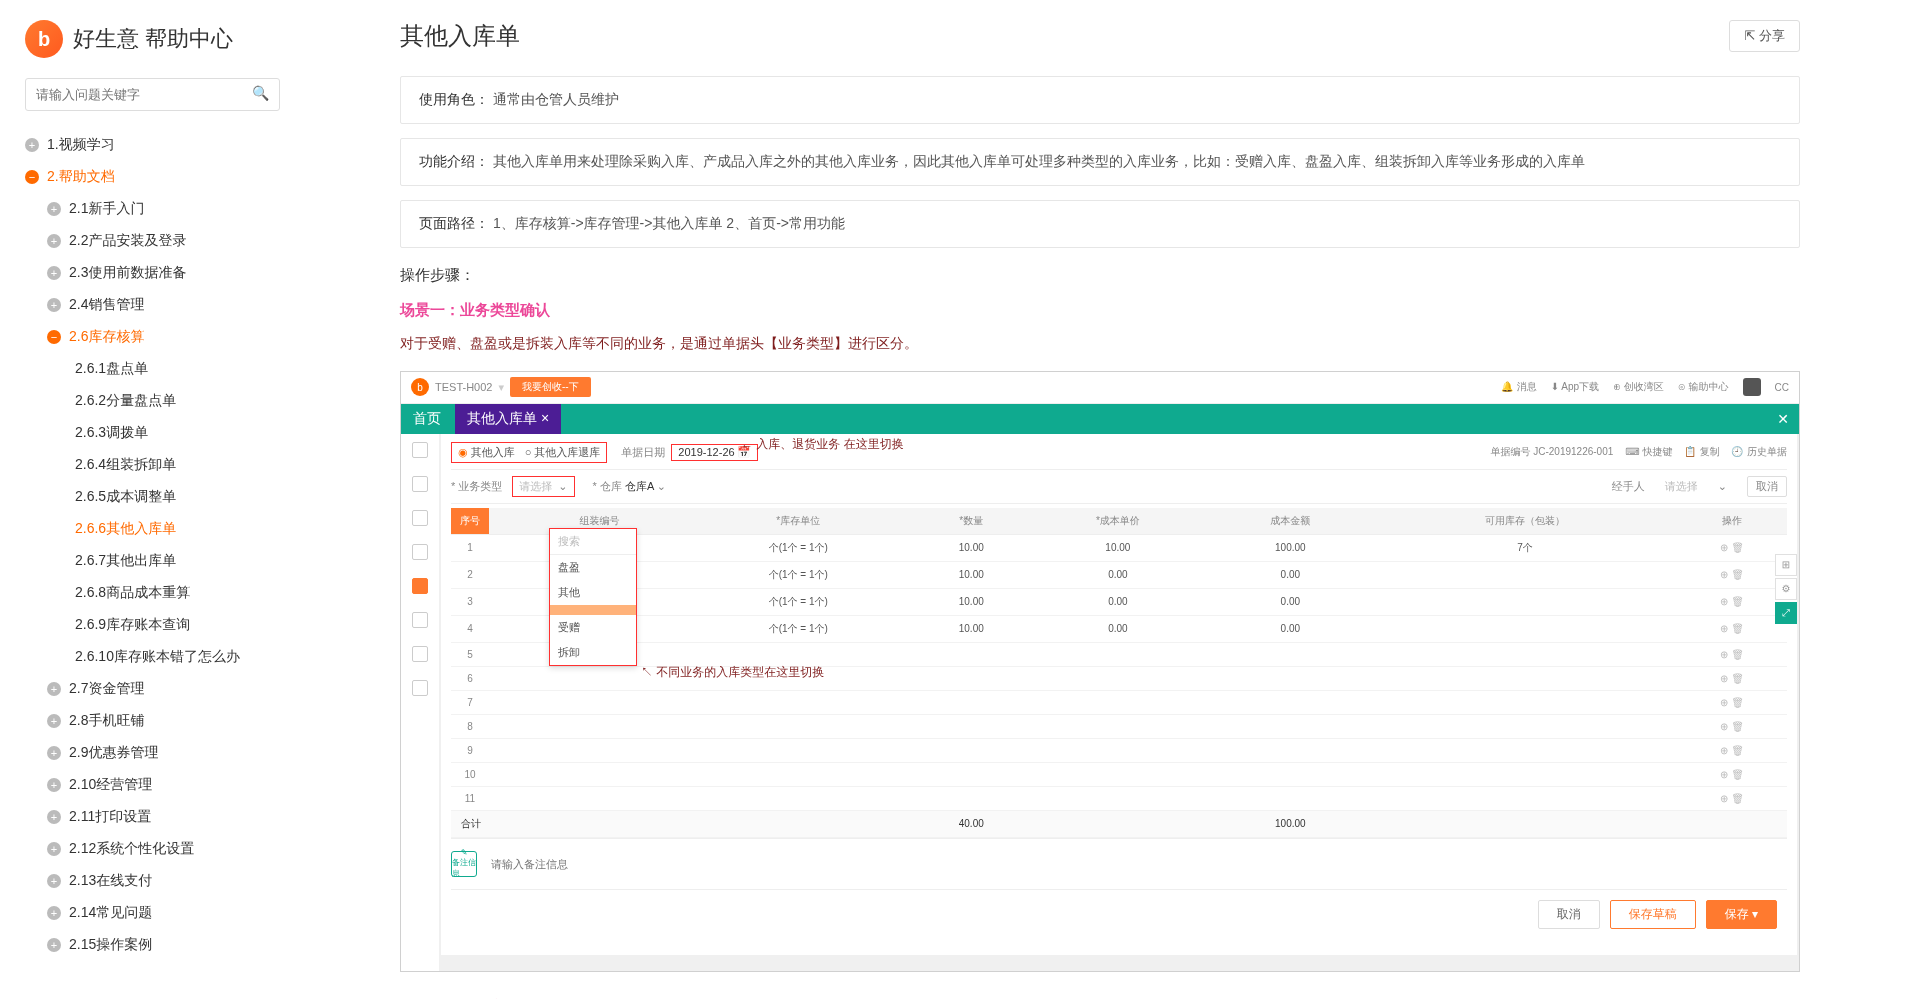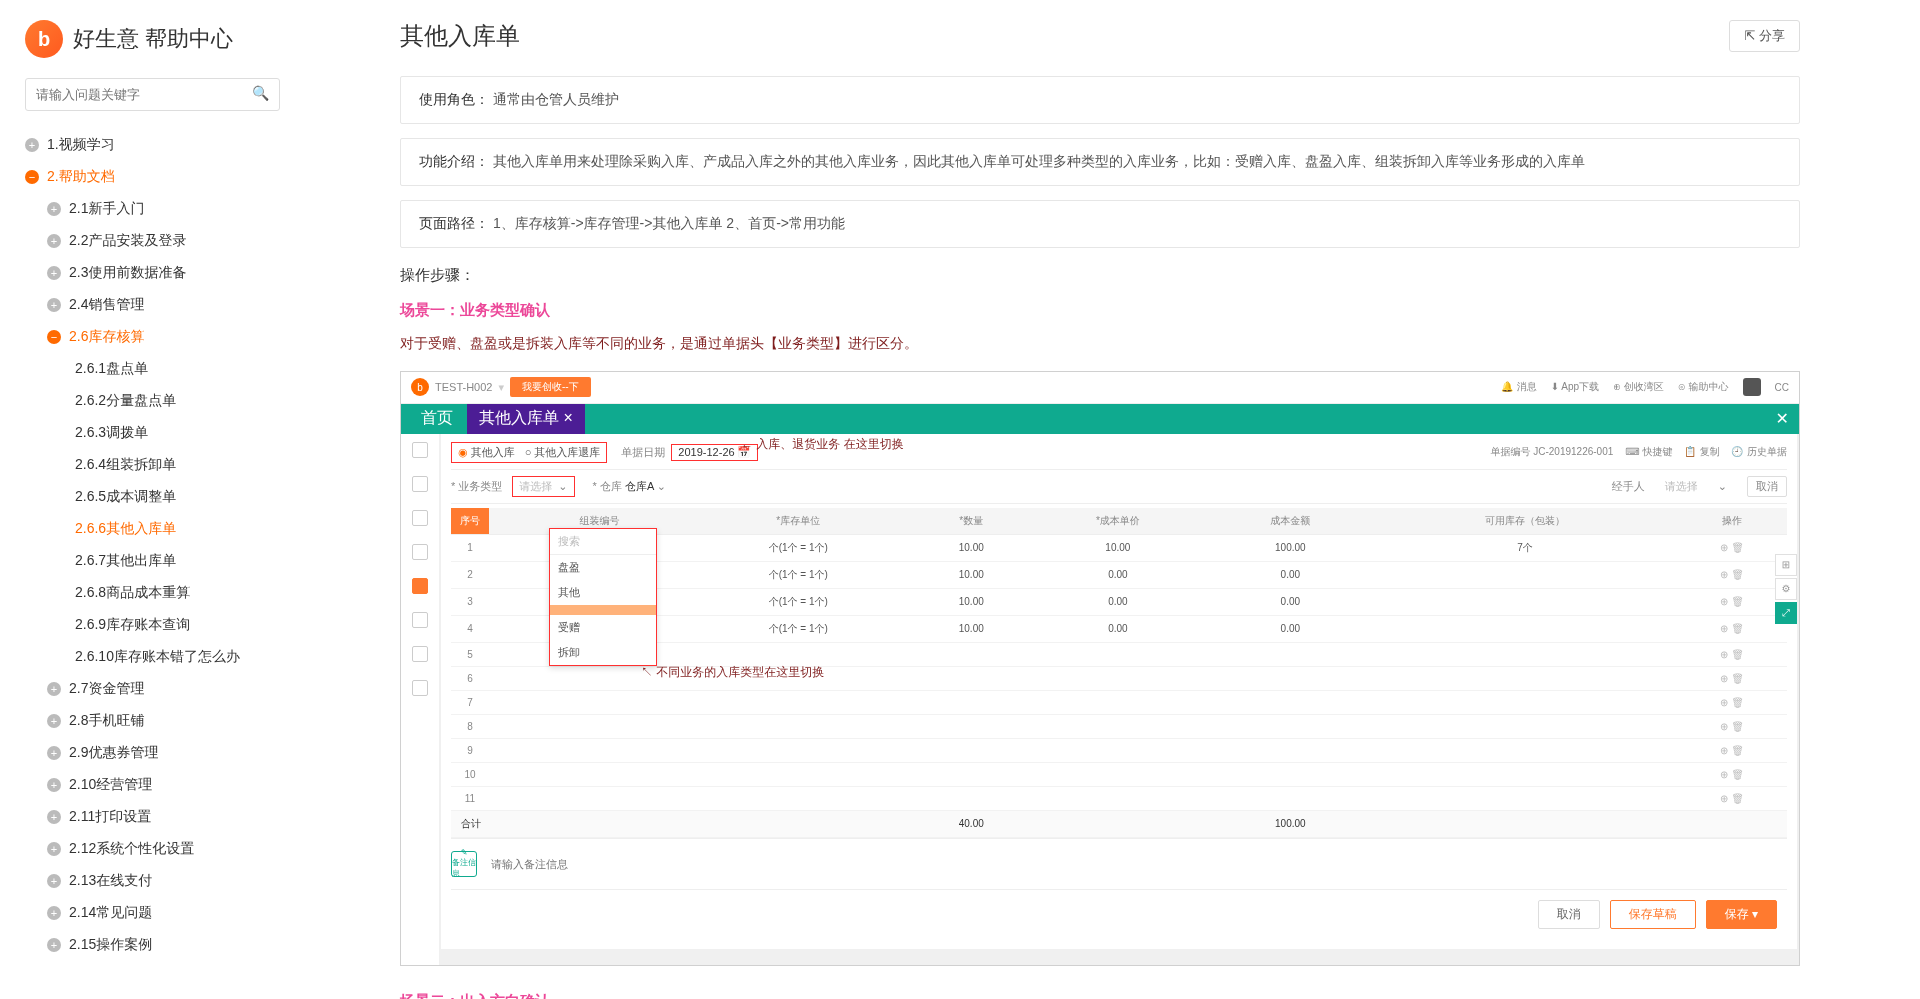--- a/index.html
+++ b/index.html
@@ -32,41 +32,41 @@
 .section .oplabel { font-size:15px; margin-bottom:12px; color:#333;}
 .section .scenelabel { font-size:15px; font-weight:600; margin:16px 0 10px 0; color:#ec4899;}
 .section p { font-size:14px; color:#7f1d1d; line-height:1.9; margin-bottom:6px;}
 .screenshot-box { border:1px solid #d0d0d0; margin:14px 0 26px 0; background:#f5f5f5; }
 .ss-topbar { height:32px; background:#fff; border-bottom:1px solid #eee; display:flex; align-items:center; padding:0 10px; font-size:11px; color:#888; justify-content:space-between;}
 .ss-topbar .leftbox { display:flex; align-items:center; gap:6px;}
 .ss-topbar .tinylogo { width:18px; height:18px; border-radius:50%; background:#ff6a00; color:#fff; font-size:10px; display:flex;align-items:center;justify-content:center;}
 .ss-topbar .rightbox { display:flex; align-items:center; gap:14px; font-size:10px;}
 .ss-topbar .orangebtn { background:#ff7a2f; color:#fff; padding:3px 12px; border-radius:2px; font-size:10px;}
 .ss-topbar .avatar { width:18px; height:18px; background:#555; border-radius:3px;}
-.ss-tabbar { background:#0faa8f; height:30px; display:flex; align-items:center; padding-left:8px; color:#fff; font-size:16px; gap:2px;}
+.ss-tabbar { background:#0faa8f; height:30px; display:flex; align-items:center; padding-left:0; color:#fff; font-size:14px; gap:2px;}
 .ss-tabbar .tab { padding:0 12px; height:30px; display:flex; align-items:center;}
 .ss-tabbar .tab.active { background:#4c1d95; }
 .ss-body { display:flex; background:#f0f0f0; position:relative;}
 .ss-leftnav { width:38px; background:#fff; display:flex; flex-direction:column; align-items:center; padding-top:8px; gap:18px;}
 .ss-leftnav .nicon { width:16px; height:16px; border:1px solid #ccc; border-radius:2px;}
 .ss-leftnav .nicon.sel { background:#ff7a2f; border-color:#ff7a2f;}
-.ss-content { flex:1; background:#fff; margin:0 2px 16px 2px; padding:8px 10px 10px 10px;}
+.ss-content { flex:1; background:#fff; margin:0 2px 16px 2px; padding:8px 10px 16px 10px;}
 .ss-row1 { display:flex; align-items:center; justify-content:space-between; font-size:11px; border-bottom:1px solid #eee; padding-bottom:6px;}
 .ss-row1 .radios { display:flex; gap:10px; border:1px solid #ff3030; padding:2px 6px;}
 .ss-row1 .radios span { color:#555;}
 .ss-row1 .radios span.on { color:#ff6a00;}
 .ss-row1 .dateinput { border:1px solid #ff3030; padding:1px 6px; font-size:11px; margin-left:6px;}
 .ss-row1 .rightinfo { color:#888; font-size:10px; display:flex; gap:12px; align-items:center;}
 .anno-red { color:#7f1d1d; font-size:12px; position:absolute; }
 .ss-row2 { display:flex; align-items:center; font-size:11px; gap:10px; padding:6px 0; border-bottom:1px solid #eee;}
 .ss-row2 .redbox { border:1px solid #ff3030; padding:2px 6px; display:flex; gap:6px; align-items:center;}
 .ss-row2 .ddarrow { color:#888;}
 .ss-row2 .midlabels { color:#888; margin-left:8px;}
 .ss-row2 .rightlabel { margin-left:auto; color:#888; display:flex; gap:20px; align-items:center;}
-.ss-dropdown { position:absolute; left:108px; top:94px; width:108px; background:#fff; border:1px solid #ff3030; font-size:11px; z-index:5; box-shadow:0 2px 6px rgba(0,0,0,0.15);}
+.ss-dropdown { position:absolute; left:108px; top:94px; width:88px; background:#fff; border:1px solid #ff3030; font-size:11px; z-index:5; box-shadow:0 2px 6px rgba(0,0,0,0.15);}
 .ss-dropdown .dditem { padding:5px 8px; color:#555;}
 .ss-dropdown .dditem.search { border-bottom:1px solid #eee; color:#bbb;}
 .ss-dropdown .dditem.hl { background:#ffb27a; color:#fff;}
 .ss-table { width:100%; border-collapse:collapse; font-size:10px; color:#555; margin-top:4px;}
 .ss-table th { background:#f5f5f5; padding:6px 4px; font-weight:normal; color:#888; border-bottom:1px solid #eee; text-align:center;}
 .ss-table th.first { background:#ff7a2f; color:#fff; width:38px;}
 .ss-table td { padding:6px 4px; border-bottom:1px solid #f2f2f2; text-align:center; height:24px;}
 .ss-table td.idx { color:#888; width:28px;}
 .ss-table td.op { color:#bbb;}
 .ss-sum td { background:#fafafa; font-weight:500; color:#333;}

